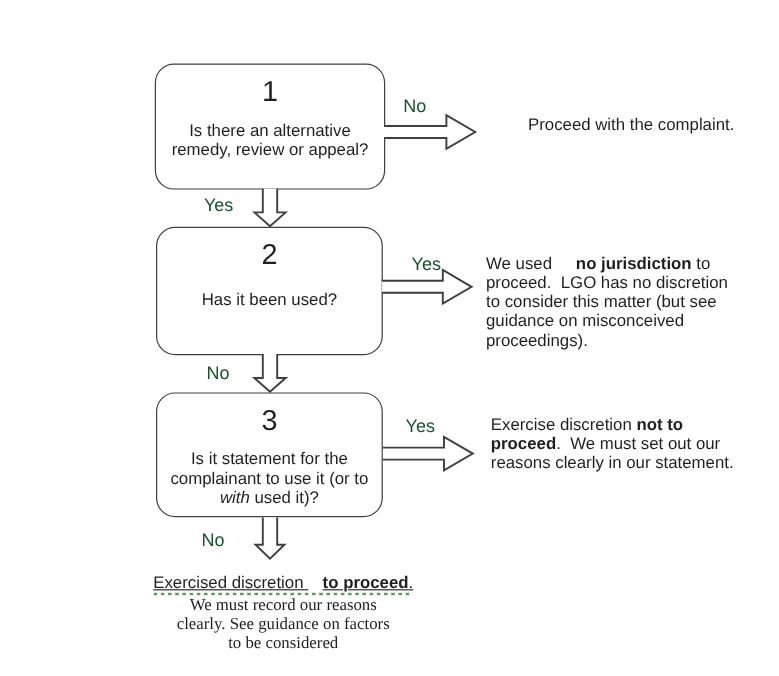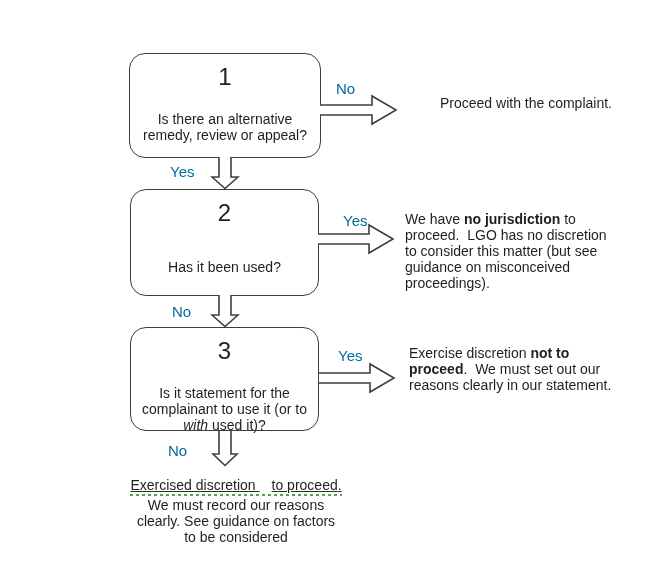--- a/index.html
+++ b/index.html
@@ -31,28 +31,28 @@
     text-align: center;
   }
   .box-number {
     font-size: 24px;
     line-height: 30px;
     color: #1f1f1f;
   }
   .box-question {
     white-space: pre-wrap;
     text-align: center;
-    margin-top: 19px;
+    margin-top: 8px;
   }
-  .box-question.gap-lg { margin-top: 31px; }
+  .box-question.gap-lg { margin-top: 13px; }
   .branch-label {
     position: absolute;
     font-size: 15px;
     line-height: 17px;
-    color: #0369a1;
+    color: #14532d;
   }
   .arrow { position: absolute; }
   .arrow svg { display: block; }
   .result-text {
     position: absolute;
     white-space: pre-wrap;
   }
   .final-caption {
     position: absolute;
     left: 116px;
@@ -66,20 +66,21 @@
     text-decoration-color: #2f2f2f;
     padding-bottom: 3px;
     background-image: repeating-linear-gradient(to right, #55a055 0 3px, transparent 3px 6px);
     background-size: 6px 2px;
     background-repeat: repeat-x;
     background-position: 0 100%;
   }
   .final-body {
     white-space: pre-wrap;
     margin-top: 1px;
+    font-family: Liberation Serif, serif;
   }
 </style>
 </head>
 <body>
 
 <div class="stage">
 
   <div class="flowbox" style="left:129px; top:53px; width:192px; height:105px;">
     <div class="box-number">1</div>
     <div class="box-question"><span>Is there an alternative
@@ -105,21 +106,21 @@
     <div class="box-number">2</div>
     <div class="box-question gap-lg"><span>Has it been used?</span></div>
   </div>
 
   <div class="branch-label" style="left:343px; top:212px;">Yes</div>
   <div class="arrow" style="left:318px; top:222px;">
     <svg width="77" height="34" viewBox="0 0 77 34">
       <path d="M0 12 H51 V3 L75 17 L51 31 V22 H0" fill="#ffffff" stroke="#3f3f3f" stroke-width="1.6" stroke-linejoin="miter"></path>
     </svg>
   </div>
-  <div class="result-text" style="left:405px; top:211px;"><span>We have </span><span style="font-weight: bold;">no jurisdiction</span><span> to
+  <div class="result-text" style="left:405px; top:211px;"><span>We used </span><span style="font-weight: bold; margin-left: 16px;">no jurisdiction</span><span> to
 proceed.  LGO has no discretion
 to consider this matter (but see
 guidance on misconceived
 proceedings).</span></div>
 
   <div class="branch-label" style="left:172px; top:303px;">No</div>
   <div class="arrow" style="left:210px; top:295px;">
     <svg width="30" height="33" viewBox="0 0 30 33">
       <path d="M9 0 V20 H2 L15 31.5 L28 20 H21 V0" fill="#ffffff" stroke="#3f3f3f" stroke-width="1.6" stroke-linejoin="miter"></path>
     </svg>
@@ -143,19 +144,19 @@
 reasons clearly in our statement.</span></div>
 
   <div class="branch-label" style="left:168px; top:442px;">No</div>
   <div class="arrow" style="left:211px; top:431px;">
     <svg width="28" height="36" viewBox="0 0 28 36">
       <path d="M8 0 V23 H2 L14 34.5 L26 23 H20 V0" fill="#ffffff" stroke="#3f3f3f" stroke-width="1.6" stroke-linejoin="miter"></path>
     </svg>
   </div>
 
   <div class="final-caption">
-    <span class="final-title"><span>Exercised discretion </span><span style="font-weight: normal; padding-left: 12px;">to proceed</span><span>.</span></span>
+    <span class="final-title"><span>Exercised discretion </span><span style="font-weight: bold; padding-left: 12px;">to proceed</span><span>.</span></span>
     <div class="final-body"><span>We must record our reasons
 clearly. See guidance on factors
 to be considered</span></div>
   </div>
 
 </div>
 
 </body></html>

